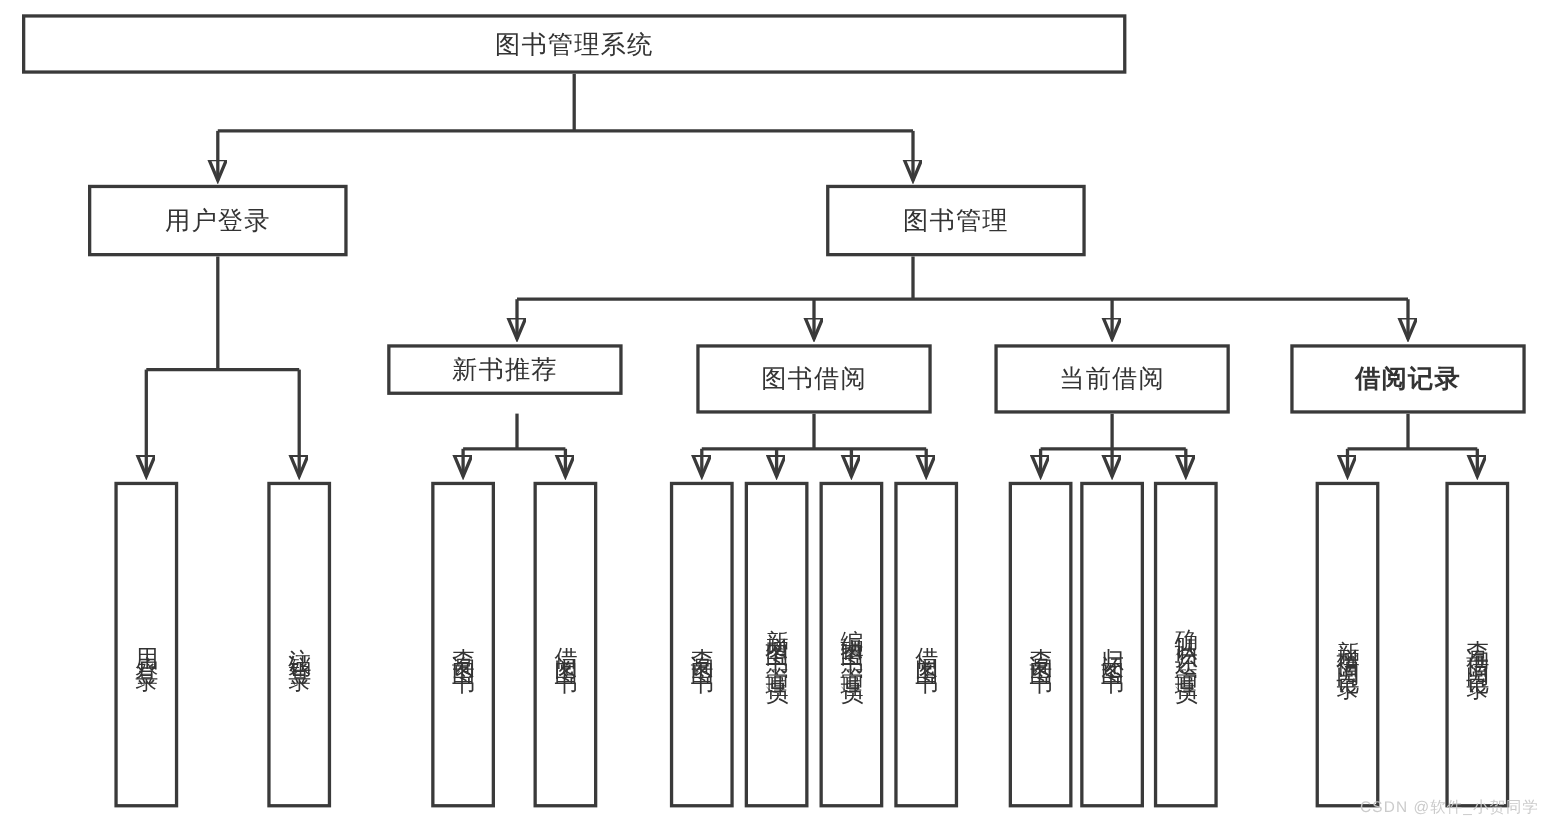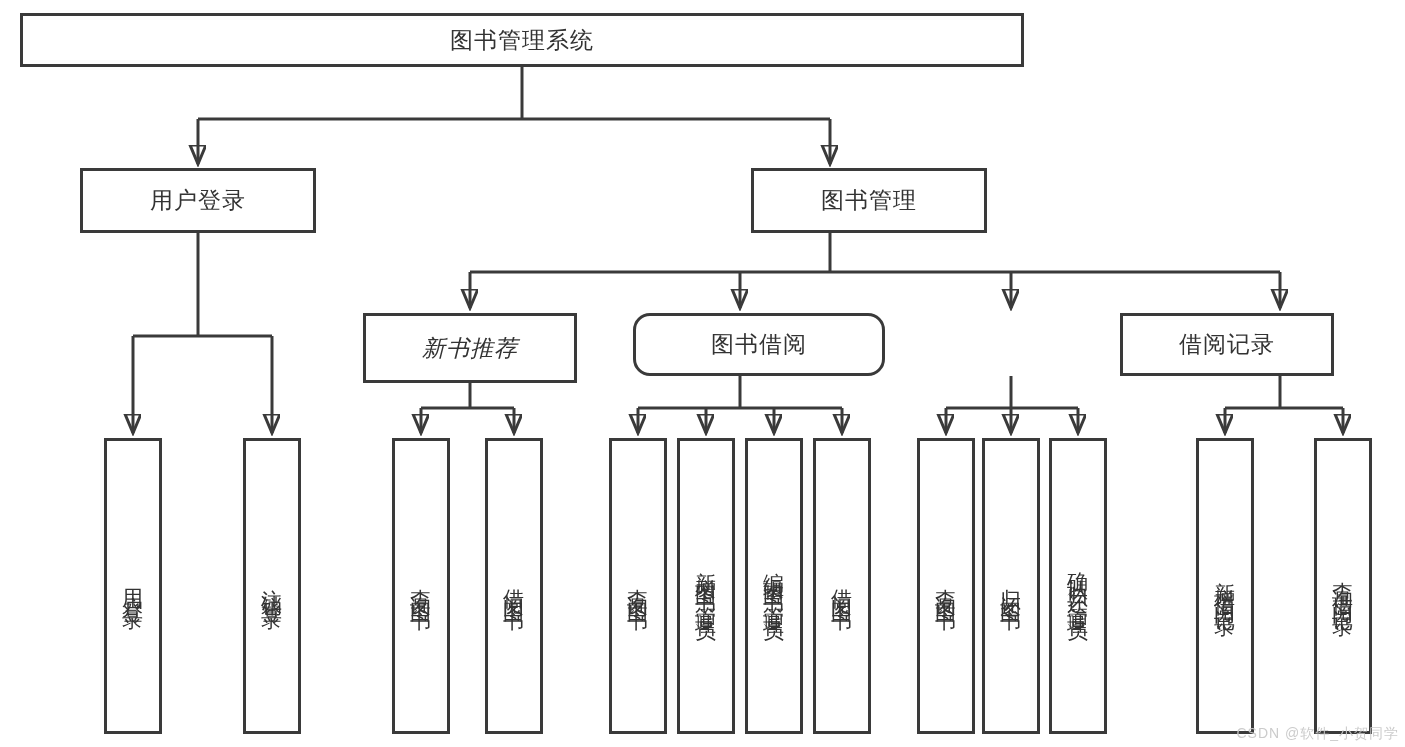--- a/index.html
+++ b/index.html
@@ -114,23 +114,24 @@
     <path d="M1225 408 H1343"></path>
     <path d="M1225 408 V433" marker-end="url(#arrow)"></path>
     <path d="M1343 408 V433" marker-end="url(#arrow)"></path>
   </svg>
 
   <div class="node h" style="left:20px; top:13px; width:1004px; height:54px;">图书管理系统</div>
 
   <div class="node h" style="left:80px; top:168px; width:236px; height:65px;">用户登录</div>
   <div class="node h" style="left:751px; top:168px; width:236px; height:65px;">图书管理</div>
 
-  <div class="node h" style="left:363px; top:313px; width:214px; height:70px;font-style:italic;">新书推荐</div>
-  <div class="node h" style="left:633px; top:313px; width:252px; height:63px;border-radius:17px;">图书借阅</div>
-  <div class="node h" style="left:1120px; top:313px; width:214px; height:63px;">借阅记录</div>
+  <div class="node h" style="left:352px; top:313px; width:214px; height:46px;">新书推荐</div>
+  <div class="node h" style="left:633px; top:313px; width:214px; height:63px;">图书借阅</div>
+  <div class="node h" style="left:904px; top:313px; width:214px; height:63px;">当前借阅</div>
+  <div class="node h" style="left:1173px; top:313px; width:214px; height:63px;font-weight:bold;">借阅记录</div>
 
   <div class="node v" style="left:104px; top:438px; width:58px; height:296px;">用户登录</div>
   <div class="node v" style="left:243px; top:438px; width:58px; height:296px;">注销登录</div>
 
   <div class="node v" style="left:392px; top:438px; width:58px; height:296px;">查询图书</div>
   <div class="node v" style="left:485px; top:438px; width:58px; height:296px;">借阅图书</div>
 
   <div class="node v" style="left:609px; top:438px; width:58px; height:296px;">查询图书</div>
   <div class="node v" style="left:677px; top:438px; width:58px; height:296px;">新增图书（管理员）</div>
   <div class="node v" style="left:745px; top:438px; width:58px; height:296px;">编辑图书（管理员）</div>

